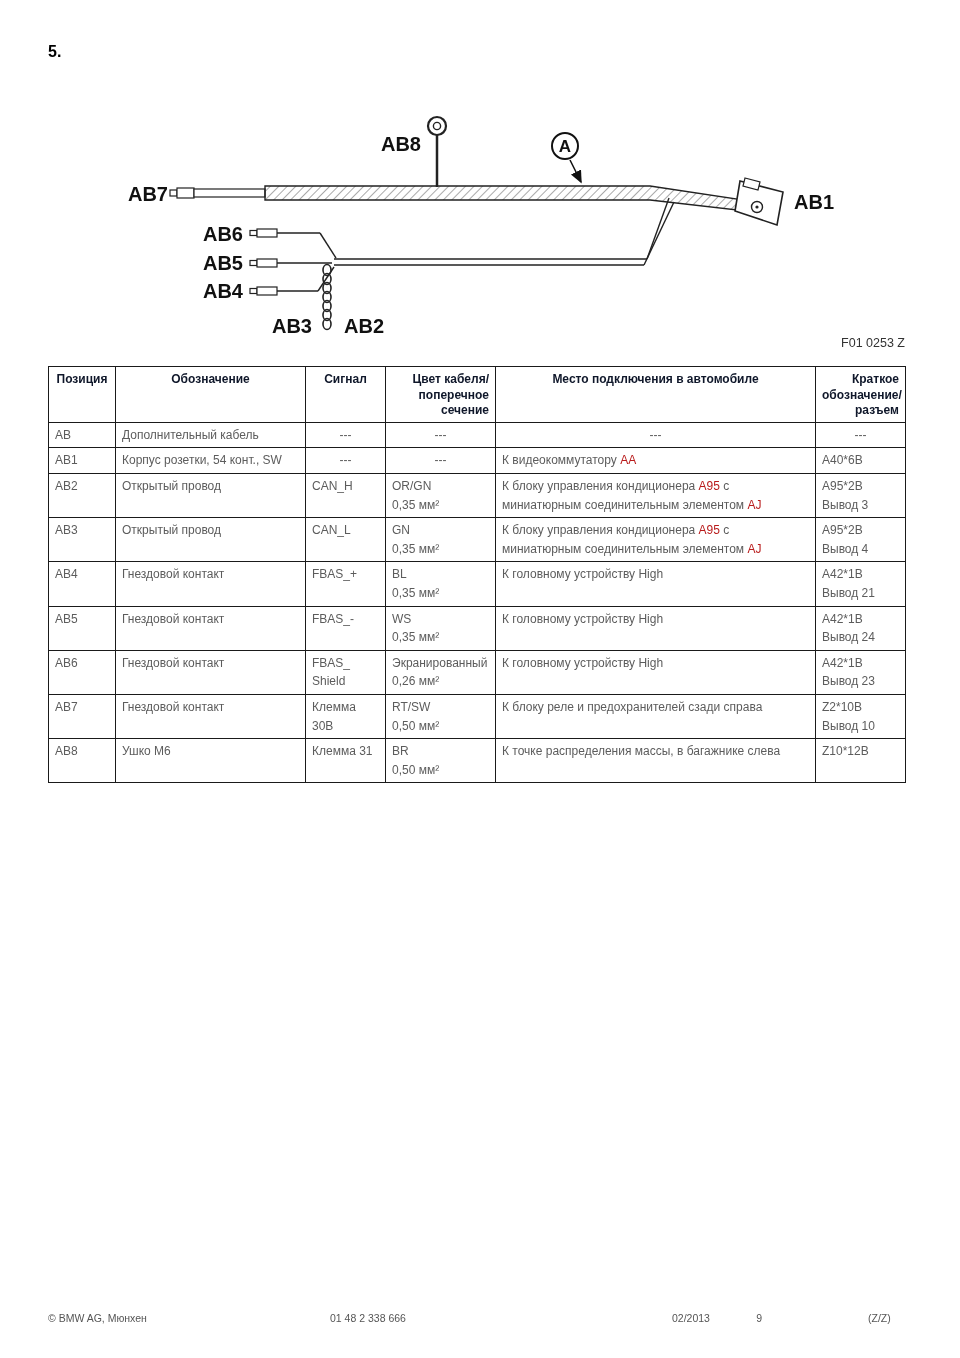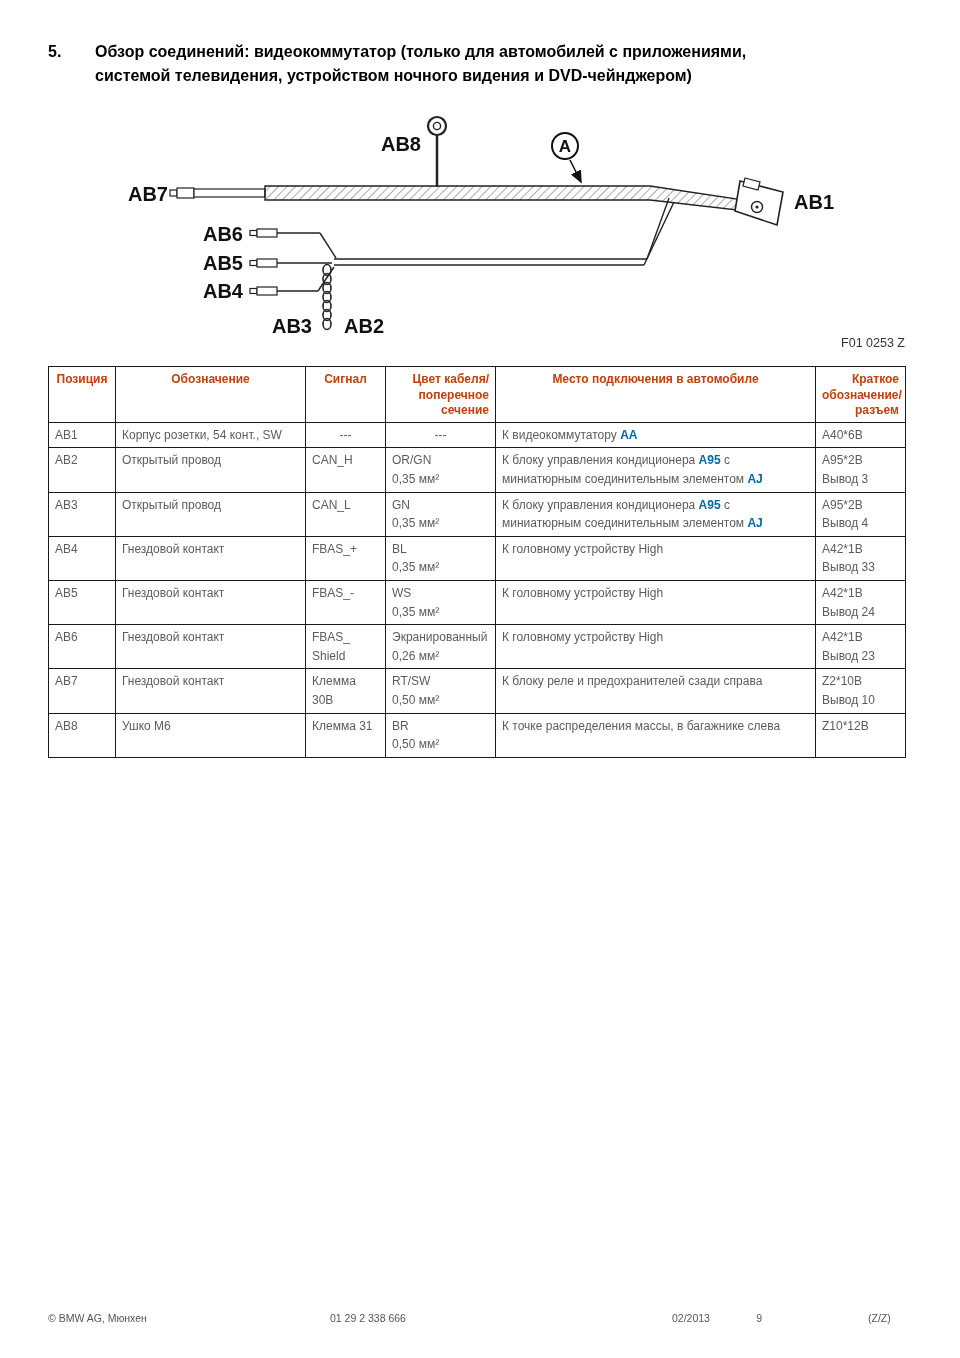--- a/index.html
+++ b/index.html
@@ -28,46 +28,44 @@
   
   table.conn-table {
     position:absolute; left:48px; top:366px; width:857px;
     border-collapse:collapse; table-layout:fixed;
     font-size:12px; color:#5c5c5c;
   }
   .conn-table th, .conn-table td {
     border:1px solid #1a1a1a; vertical-align:top; padding:3px 6px;
   }
   .conn-table th {
-    color:#c2410c; font-size:12px; font-weight:bold; text-align:center;
+    color:#0f172a; font-size:12px; font-weight:bold; text-align:center;
     padding-top:5px; line-height:1.3;
   }
   .conn-table th.multiline { white-space:pre-line;text-align:right; }
   .conn-table td > div { line-height:1.55; min-height:0; }
   .conn-table td.ctr { text-align:center; }
-  .conn-table b { font-weight:bold; color:#0369a1; }
+  .conn-table b { font-weight:normal; color:#b91c1c; }
 
   
   .footer { position:absolute; left:0; top:1312px; width:812px; height:20px; font-size:10.5px; color:#555; }
   .footer span { position:absolute; white-space:nowrap; }
   .f-copy { left:48px; }
   .f-part { left:330px; }
   .f-date { left:672px; }
   .f-code { left:868px; }
   .f-page { right:50px; }
 </style>
 </head>
 <body>
 
 <div class="page">
 
   <div class="heading">
     <span class="hnum">5.</span>
-    <span class="htext">Обзор соединений: видеокоммутатор (только для автомобилей с приложениями,
-системой телевидения, устройством ночного видения и DVD-чейнджером)</span>
   </div>
 
   <div class="diagram">
     <svg width="960" height="250" viewBox="0 0 960 250">
       <defs>
         <pattern id="hatch" width="6" height="6" patternUnits="userSpaceOnUse" patternTransform="rotate(45)">
           <line x1="0" y1="0" x2="0" y2="6" stroke="#555" stroke-width="1"></line>
         </pattern>
         <marker id="ah" markerWidth="9" markerHeight="8" refX="7" refY="3.5" orient="auto">
           <path d="M0,0 L8,3.5 L0,7 Z" fill="#111"></path>
@@ -167,20 +165,40 @@
 сечение</th>
         <th>Место подключения в автомобиле</th>
         <th class="multiline">Краткое
 обозначение/
 разъем</th>
       </tr>
     </thead>
     <tbody>
       <tr>
         <td>
+            <div>AB</div>
+          </td>
+        <td>
+            <div>Дополнительный кабель</div>
+          </td>
+        <td class="ctr">
+            <div>---</div>
+          </td>
+        <td class="ctr">
+            <div>---</div>
+          </td>
+        <td class="ctr">
+            <div><span>---</span></div>
+          </td>
+        <td class="ctr">
+            <div>---</div>
+          </td>
+      </tr>
+      <tr>
+        <td>
             <div>AB1</div>
           </td>
         <td>
             <div>Корпус розетки, 54 конт., SW</div>
           </td>
         <td class="ctr">
             <div>---</div>
           </td>
         <td class="ctr">
             <div>---</div>
@@ -250,21 +268,21 @@
           </td>
         <td>
             <div>BL</div>
             <div>0,35 мм²</div>
           </td>
         <td>
             <div><span>К головному устройству High</span></div>
           </td>
         <td>
             <div>A42*1B</div>
-            <div>Вывод 33</div>
+            <div>Вывод 21</div>
           </td>
       </tr>
       <tr>
         <td>
             <div>AB5</div>
           </td>
         <td>
             <div>Гнездовой контакт</div>
           </td>
         <td>
@@ -346,19 +364,19 @@
           </td>
         <td>
             <div>Z10*12B</div>
           </td>
       </tr>
     </tbody>
   </table>
 
   <div class="footer">
     <span class="f-copy">© BMW AG, Мюнхен</span>
-    <span class="f-part">01 29 2 338 666</span>
+    <span class="f-part">01 48 2 338 666</span>
     <span class="f-date">02/2013</span>
     <span class="f-code">(Z/Z)</span>
     <span class="f-page">9</span>
   </div>
 
 </div>
 
 </body></html>

